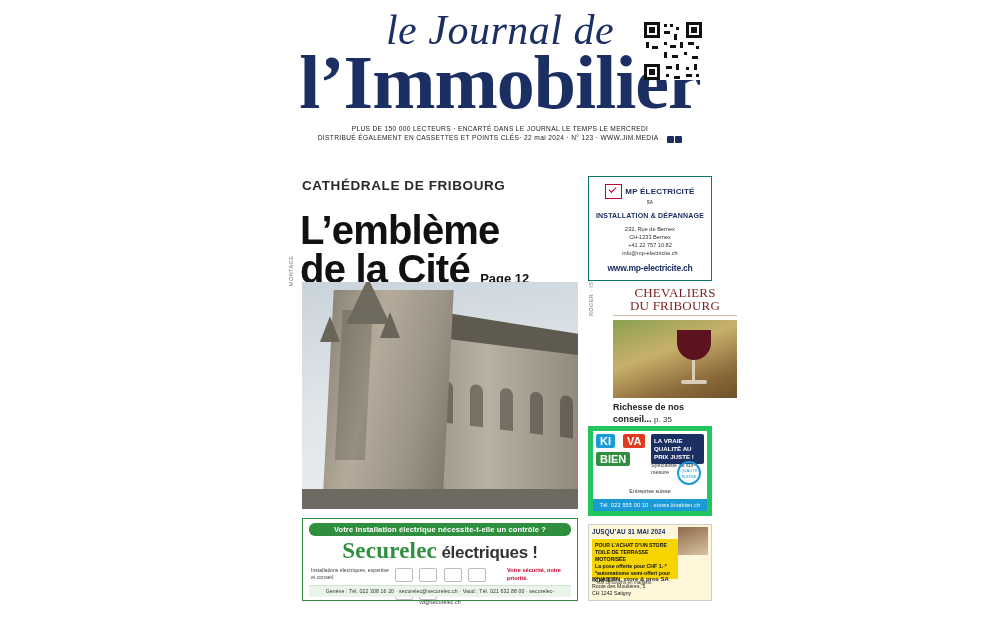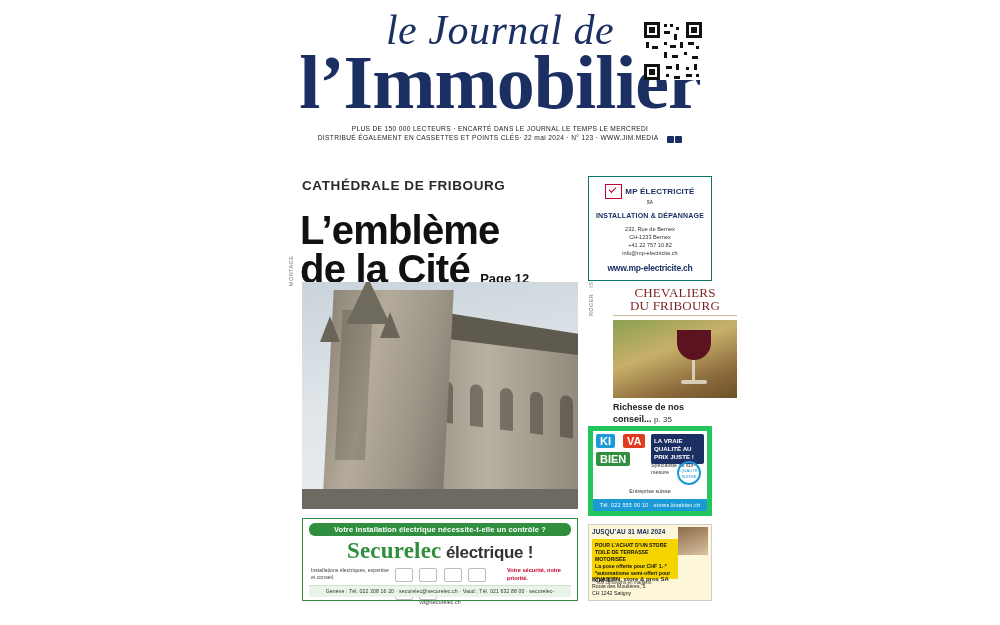--- a/index.html
+++ b/index.html
@@ -546,21 +546,21 @@
       <div class="spire"></div>
       <div class="pinn1"></div>
       <div class="pinn2"></div>
       <div class="ground"></div>
     </div>
 
     <div class="ad-securelec">
       <div class="sec-banner">Votre installation électrique nécessite-t-elle un contrôle ?</div>
       <div class="sec-title">
         <span class="s1">Securelec</span>
-        <span class="s2">électrique !</span>
+        <span class="s2">électriques !</span>
       </div>
       <div class="sec-left">Installations électriques,
 expertise et conseil.</div>
       <div class="sec-logos">
         <i></i>
         <i></i>
         <i></i>
         <i></i>
         <i></i>
         <i></i>

